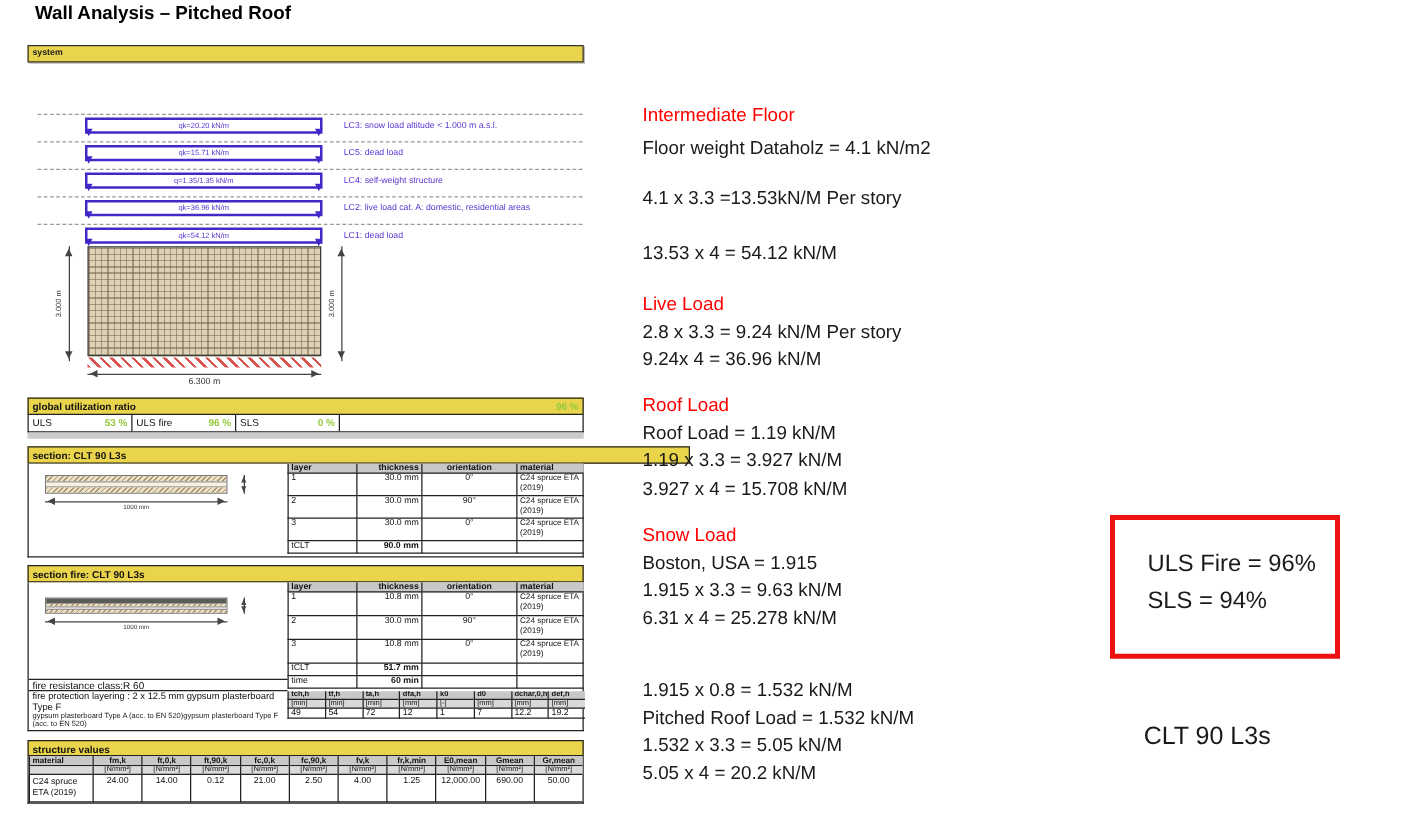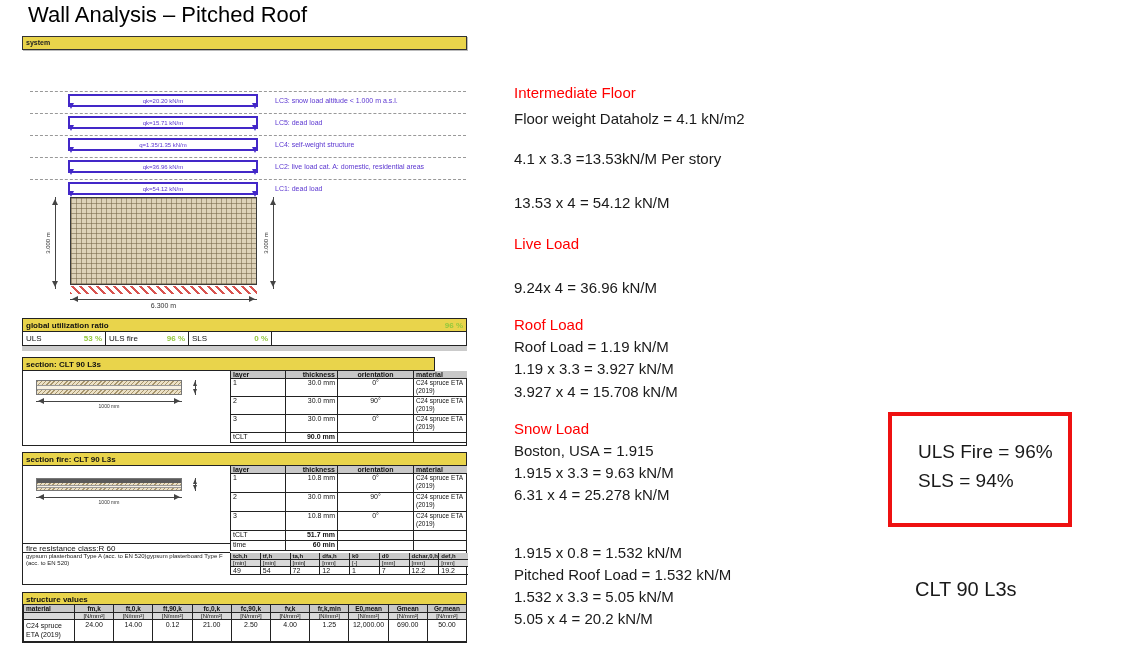--- a/index.html
+++ b/index.html
@@ -2,21 +2,21 @@
 <html><head>
 <meta charset="utf-8">
 <style>
   *{margin:0;padding:0;box-sizing:border-box}
   html,body{background:#fff}
   body{font-family:"Liberation Sans",sans-serif;color:#111}
   #screen{position:relative;width:1126px;height:656px;background:#fff;overflow:hidden}
   .abs{position:absolute}
 
   
-  .title{left:28px;top:2px;font-size:22px;font-weight:normal;color:#000}
+  .title{left:28px;top:2px;font-size:15px;font-weight:bold;color:#000}
   .sysbar{left:22px;top:36px;width:445px;height:14px;background:#e9d44b;border:1px solid #333;
           font-size:7px;font-weight:bold;padding:2px 3px;color:#222;box-shadow:1px 1px 0 #bbb}
 
   
   .dash{left:30px;width:436px;border-top:1px dashed #999;height:0}
   .loadbar{left:68px;width:190px;height:13px;border:2px solid #4328c8;background:#fff;
            display:flex;align-items:center;justify-content:center}
   .qlbl{font-size:6px;color:#5a35d0;white-space:nowrap}
   .barr{position:absolute;bottom:-7px;width:0;height:0;border:3px solid transparent;border-top:6px solid #4328c8}
   .lclbl{left:275px;font-size:7px;color:#5a35d0;white-space:nowrap}
@@ -170,21 +170,21 @@
       <span class="grn">96 %</span>
     </div>
     <div class="gu-cell">
       <span>SLS</span>
       <span class="grn">0 %</span>
     </div>
     <div class="gu-fill"></div>
   </div>
   <div class="abs graystrip"></div>
 
-  <div class="abs yh" style="left:22px;top:357px;width:413px;height:14px">section: CLT 90 L3s</div>
+  <div class="abs yh" style="left:22px;top:357px;width:530px;height:14px">section: CLT 90 L3s</div>
   <div class="abs secbody" style="top:371px;height:75px">
     <div class="strip" style="position:absolute">
       <div class="lay hatchlay"></div>
       <div class="lay midlay"></div>
       <div class="lay hatchlay"></div>
     </div>
     <div class="tdim" style="left:172px;top:9px;height:15px"></div>
     <div class="sdim" style="top:30px">
       <span class="stxt">1000 mm</span>
     </div>
@@ -269,20 +269,21 @@
       <div class="sr">
         <div class="sc c1" style="height:10px">time</div>
         <div class="sc c2 tr bold">60 min</div>
         <div class="sc c3"></div>
         <div class="sc c4"></div>
       </div>
     </div>
 
     <div class="lcell" style="top:77px;height:10px;border-top:1px solid #222">fire resistance class:R 60</div>
     <div class="lcell" style="top:87px;height:31px;border-bottom:0">
+      <div style="font-size:7.5px;line-height:8.5px">fire protection layering : 2 x 12.5 mm gypsum plasterboard Type F</div>
       <div class="pnote">gypsum plasterboard Type A (acc. to EN 520)gypsum plasterboard Type F (acc. to EN 520)</div>
     </div>
 
     <div class="ftbl" style="top:87px">
       <div class="sr fh">
         <div class="fc">tch,h</div>
         <div class="fc">tf,h</div>
         <div class="fc">ta,h</div>
         <div class="fc">dfa,h</div>
         <div class="fc">k0</div>
@@ -355,20 +356,21 @@
       <div class="mc">50.00</div>
     </div>
   </div>
 
   <div class="abs note-h" style="top:84px">Intermediate Floor</div>
   <div class="abs note-l" style="top:110px">Floor weight Dataholz = 4.1 kN/m2</div>
   <div class="abs note-l" style="top:150px">4.1 x 3.3 =13.53kN/M Per story</div>
   <div class="abs note-l" style="top:194px">13.53 x 4 = 54.12 kN/M</div>
 
   <div class="abs note-h" style="top:235px">Live Load</div>
+  <div class="abs note-l" style="top:257px">2.8 x 3.3 = 9.24 kN/M Per story</div>
   <div class="abs note-l" style="top:279px">9.24x 4 = 36.96 kN/M</div>
 
   <div class="abs note-h" style="top:316px">Roof Load</div>
   <div class="abs note-l" style="top:338px">Roof Load = 1.19 kN/M</div>
   <div class="abs note-l" style="top:360px">1.19 x 3.3 = 3.927 kN/M</div>
   <div class="abs note-l" style="top:383px">3.927 x 4 = 15.708 kN/M</div>
 
   <div class="abs note-h" style="top:420px">Snow Load</div>
   <div class="abs note-l" style="top:442px">Boston, USA = 1.915</div>
   <div class="abs note-l" style="top:464px">1.915 x 3.3 = 9.63 kN/M</div>

